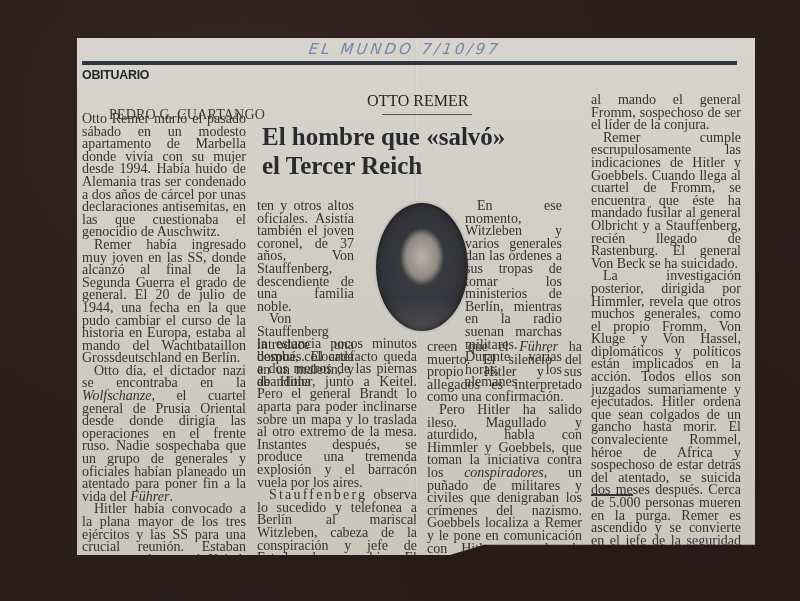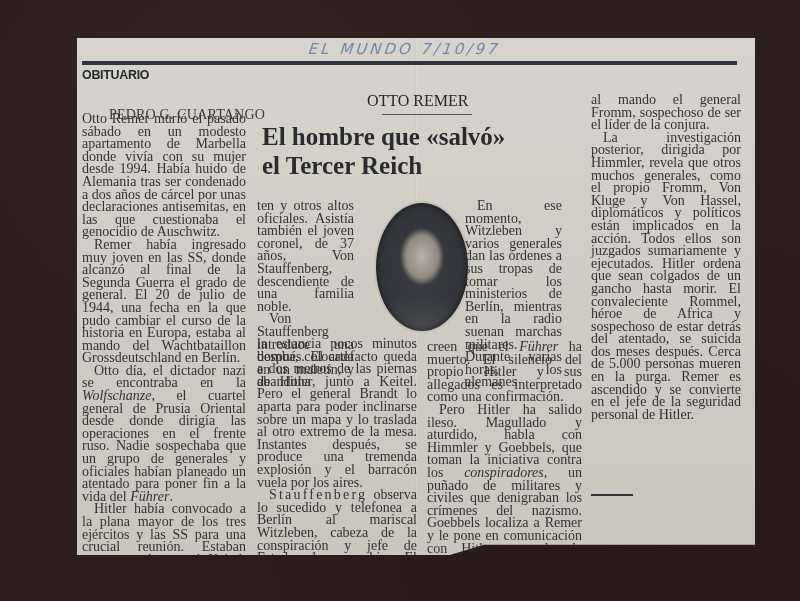--- a/index.html
+++ b/index.html
@@ -137,17 +137,18 @@
     <p>En ese momento, Witzleben y varios generales dan las órdenes a sus tropas de tomar los ministerios de Berlín, mientras en la radio suenan marchas militares. Durante varias horas, los alemanes</p>
   </div>
 
   <div class="col col3b">
     <p class="noindent"><span>creen que el </span><em>Führer</em><span> ha muerto. El silencio del propio Hitler y sus allegados es interpretado como una confirmación.</span></p>
     <p><span>Pero Hitler ha salido ileso. Magullado y aturdido, habla con Himmler y Goebbels, que toman la iniciativa contra los </span><em>conspiradores</em><span>, un puñado de militares y civiles que denigraban los crímenes del nazismo. Goebbels localiza a Remer y le pone en comunicación con Hitler, que le da órdenes de liberar los ministerios y marchar hacia la Bendlerstrasse, donde se halla</span></p>
   </div>
 
   <div class="col col4">
     <p class="noindent">al mando el general Fromm, sospechoso de ser el líder de la conjura.</p>
+    <p>Remer cumple escrupulosamente las indicaciones de Hitler y Goebbels. Cuando llega al cuartel de Fromm, se encuentra que éste ha mandado fusilar al general Olbricht y a Stauffenberg, recién llegado de Rastenburg. El general Von Beck se ha suicidado.</p>
     <p>La investigación posterior, dirigida por Himmler, revela que otros muchos generales, como el propio Fromm, Von Kluge y Von Hassel, diplomáticos y políticos están implicados en la acción. Todos ellos son juzgados sumariamente y ejecutados. Hitler ordena que sean colgados de un gancho hasta morir. El convaleciente Rommel, héroe de Africa y sospechoso de estar detrás del atentado, se suicida dos meses después. Cerca de 5.000 personas mueren en la purga. Remer es ascendido y se convierte en el jefe de la seguridad personal de Hitler.</p>
   </div>
 
   <div class="caption-rule"></div>
 </div>
 
 </body></html>

